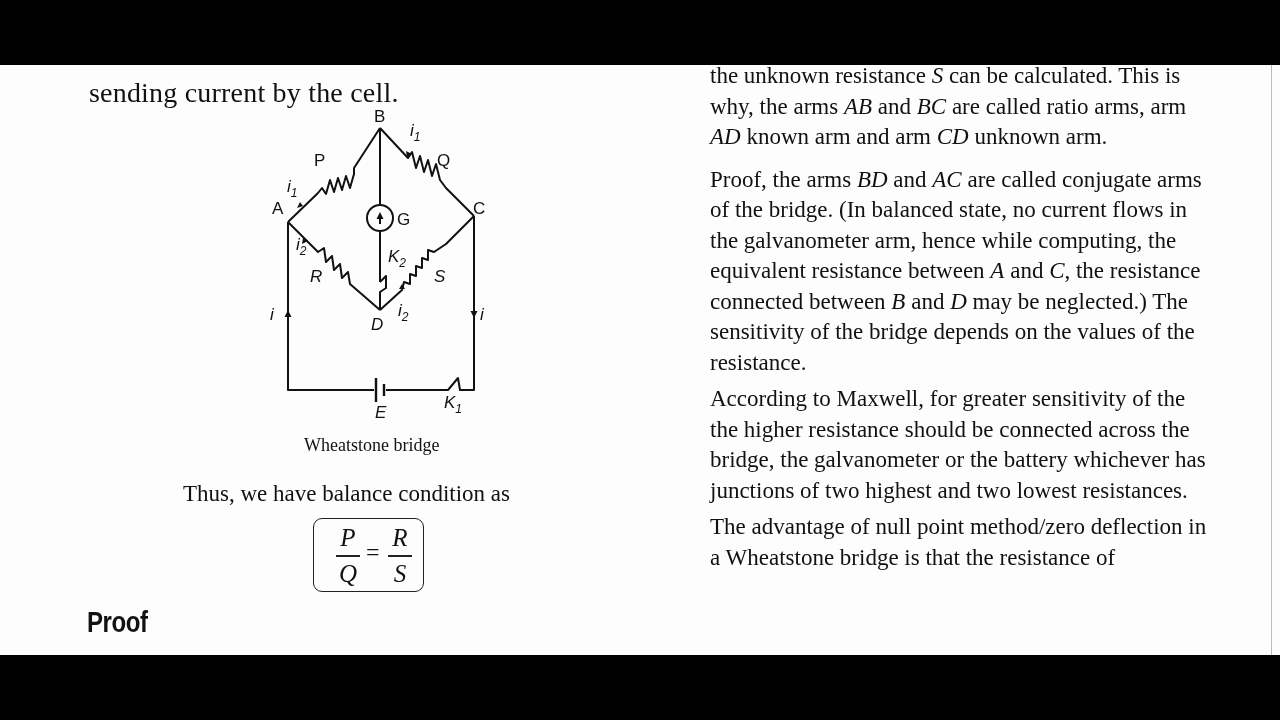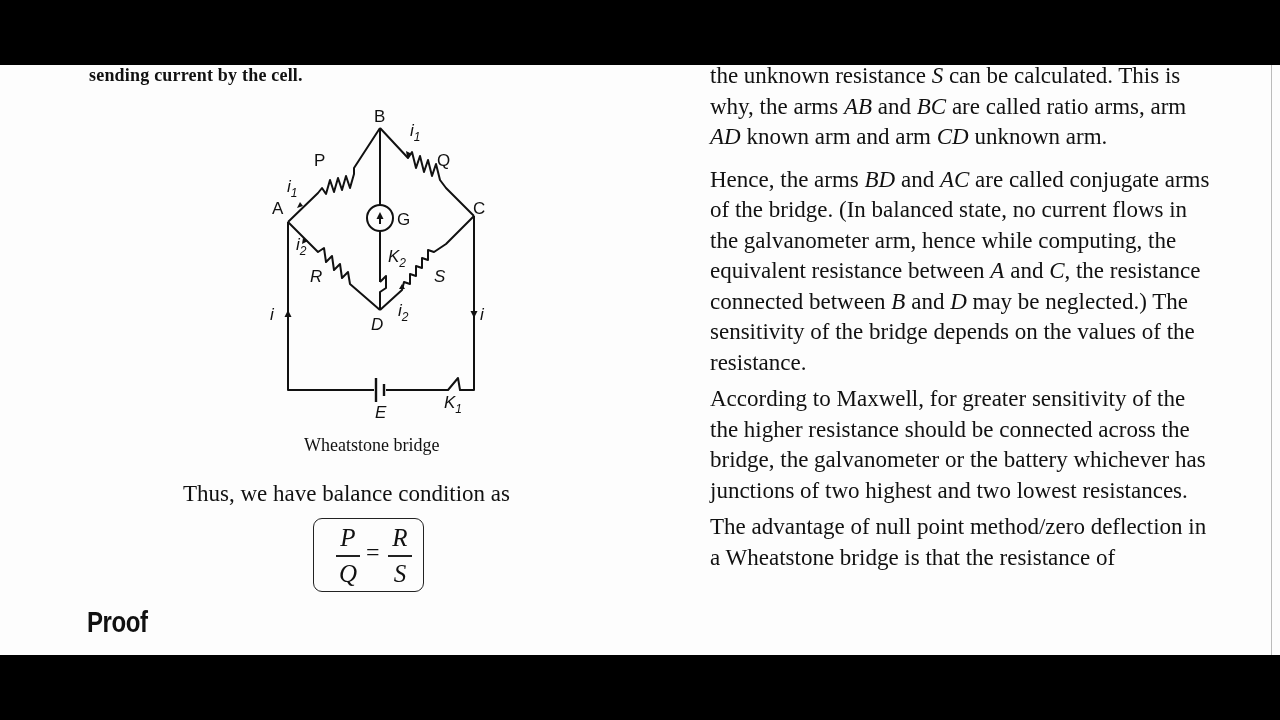--- a/index.html
+++ b/index.html
@@ -7,21 +7,21 @@
       width: 1280px; height: 720px; background: #000; position: relative; overflow: hidden;
       font-family: "Liberation Serif", "DejaVu Serif", serif; color: #111;
     }
     .page {
       position: absolute; left: 0; top: 65px; width: 1280px; height: 590px;
       background: #fdfdfd; overflow: hidden;
     }
     .edge-line { position: absolute; left: 1271px; top: 0; width: 1px; height: 590px; background: #bbb; }
     .abs { position: absolute; white-space: nowrap; }
     .lead {
-      left: 89px; top: 0px; font-size: 18px; font-weight: bold; letter-spacing: 0.2px;
+      left: 89px; top: 12px; font-size: 28px; font-weight: normal; letter-spacing: 0.2px;
     }
     .diagram { position: absolute; left: 250px; top: 40px; width: 260px; height: 360px; }
     .caption {
       left: 304px; top: 370px; font-family: Liberation Serif, serif;
       font-size: 18px;
     }
     .balance { left: 183px; top: 416px; font-size: 23px; }
     .formula-box {
       position: absolute; left: 313px; top: 453px; width: 111px; height: 74px;
       border: 1.5px solid #222; border-radius: 9px; box-sizing: border-box;
@@ -128,21 +128,21 @@
 
   <div class="right-col" id="right-col">
       <div>
         <span class="line"><span>the unknown resistance </span><span class="i">S</span><span> can be calculated. This is</span></span>
         <span class="line"><span>why, the arms </span><span class="i">AB</span><span> and </span><span class="i">BC</span><span> are called </span><span class="b">ratio arms,</span><span> arm</span></span>
         <span class="line"><span class="i">AD</span><span class="b"> known arm</span><span> and arm </span><span class="i">CD</span><span class="b"> unknown arm</span><span>.</span></span>
       </div>
       <span class="gap"></span>
       <span class="gap"></span>
       <div>
-        <span class="line"><span>Hence, the arms </span><span class="i">BD</span><span> and </span><span class="i">AC</span><span> are called </span><span class="b">conjugate arms</span></span>
+        <span class="line"><span>Proof, the arms </span><span class="i">BD</span><span> and </span><span class="i">AC</span><span> are called </span><span class="b">conjugate arms</span></span>
         <span class="line"><span>of the bridge. (In balanced state, no current flows in</span></span>
         <span class="line"><span>the galvanometer arm, hence while computing, the</span></span>
         <span class="line"><span>equivalent resistance between </span><span class="i">A</span><span>  and </span><span class="i">C</span><span>, the resistance</span></span>
         <span class="line"><span>connected between </span><span class="i">B</span><span> and </span><span class="i">D</span><span> may be neglected.) </span><span class="b">The</span></span>
         <span class="line"><span class="b">sensitivity of the bridge depends on the values of the</span></span>
         <span class="line"><span class="b">resistance.</span></span>
       </div>
       <span class="gap"></span>
       <div>
         <span class="line"><span>According to Maxwell, for greater sensitivity of the</span></span>

